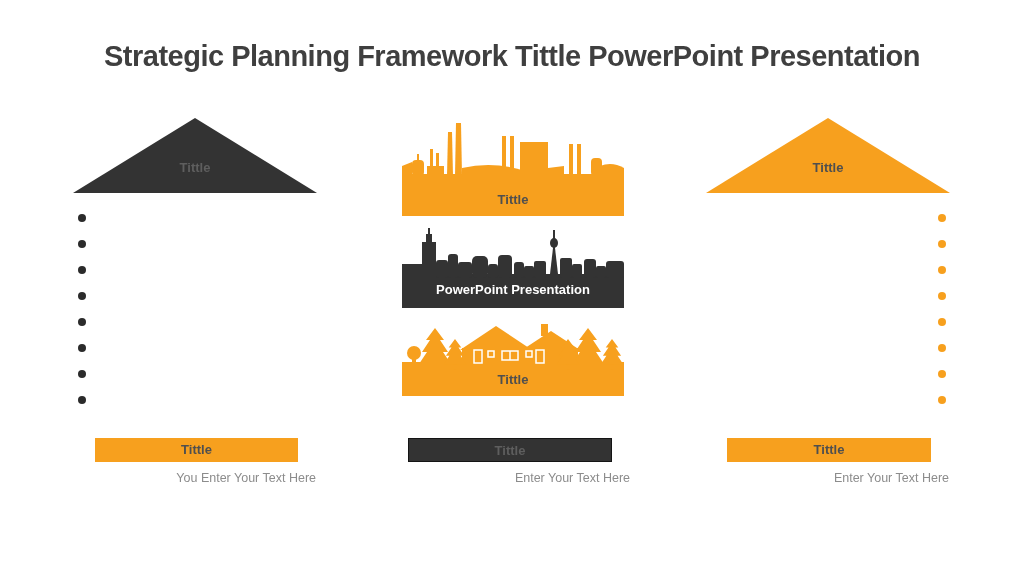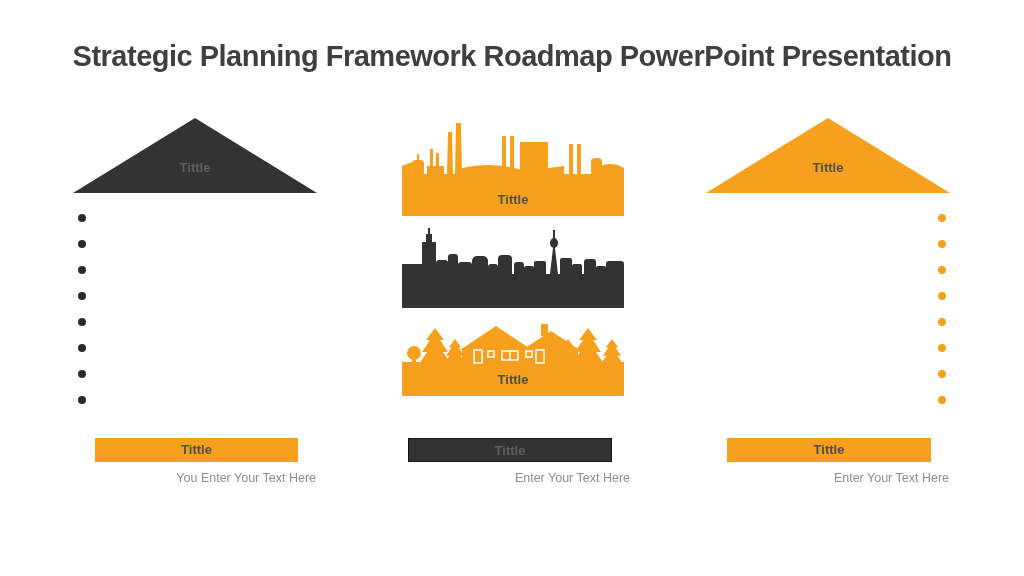--- a/index.html
+++ b/index.html
@@ -80,21 +80,21 @@
   .cap-left{left:76px;}
   .cap-mid{left:390px;}
   .cap-right{left:709px;}
   .win{fill:none;stroke:#ffffff;stroke-width:1.5;}
 </style>
 </head>
 <body>
 
 <div class="slide">
 
-  <h1 class="slide-title">Strategic Planning Framework Roadmap PowerPoint Presentation</h1>
+  <h1 class="slide-title">Strategic Planning Framework Tittle PowerPoint Presentation</h1>
 
   <div class="tri tri-left" style="left:73px">
     <svg viewBox="0 0 244 75" preserveAspectRatio="none">
       <polygon points="122,0 244,75 0,75"></polygon>
     </svg>
   </div>
   <div class="tri-label on-dark" style="left:73px">Tittle</div>
 
   <div class="dots dots-left">
       <div class="dot"></div>
@@ -157,20 +157,21 @@
         <rect x="151" y="2" width="2" height="24"></rect>
         <ellipse cx="152" cy="15" rx="4" ry="5"></ellipse>
         <rect x="158" y="30" width="12" height="20" rx="2"></rect>
         <rect x="170" y="36" width="10" height="14" rx="2"></rect>
         <rect x="182" y="31" width="12" height="19" rx="3"></rect>
         <rect x="194" y="38" width="10" height="12" rx="2"></rect>
         <rect x="204" y="33" width="18" height="17" rx="3"></rect>
       </g>
     </svg>
   </div>
+  <div class="sil-label city-label">PowerPoint Presentation</div>
 
   <div class="sil sil-houses">
     <svg viewBox="0 0 222 74" preserveAspectRatio="none">
       <g class="fill-orange">
         <rect x="0" y="40" width="222" height="34"></rect>
         <path d="M58,28 L94,4 L130,28 Z"></path>
         <path d="M120,28 L149,9 L178,28 Z"></path>
         <rect x="139" y="2" width="7" height="12"></rect>
         <rect x="60" y="26" width="116" height="16"></rect>
         <circle cx="12" cy="31" r="7"></circle>

